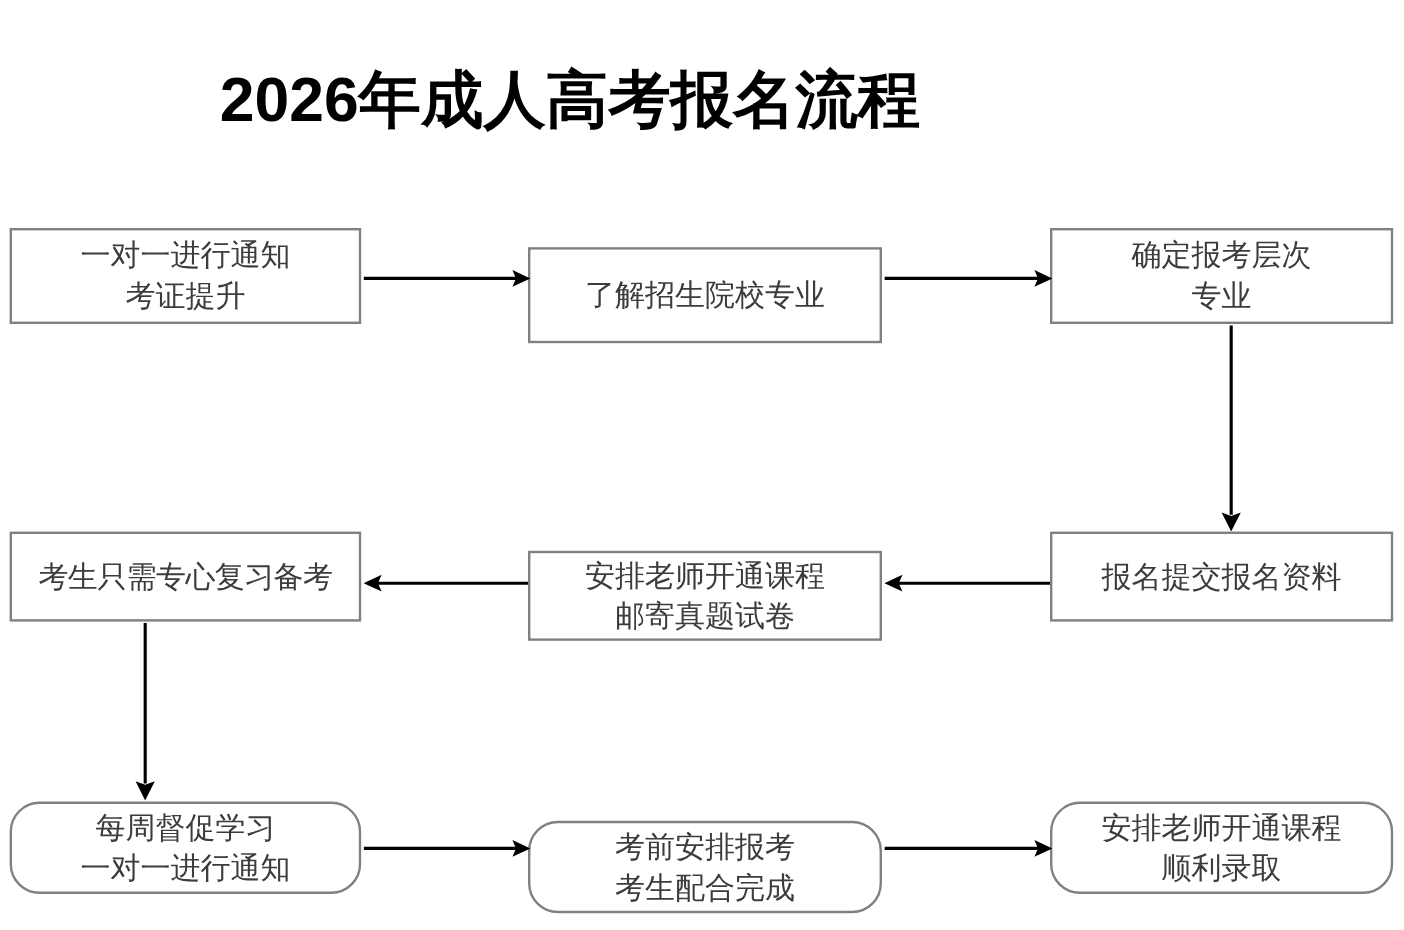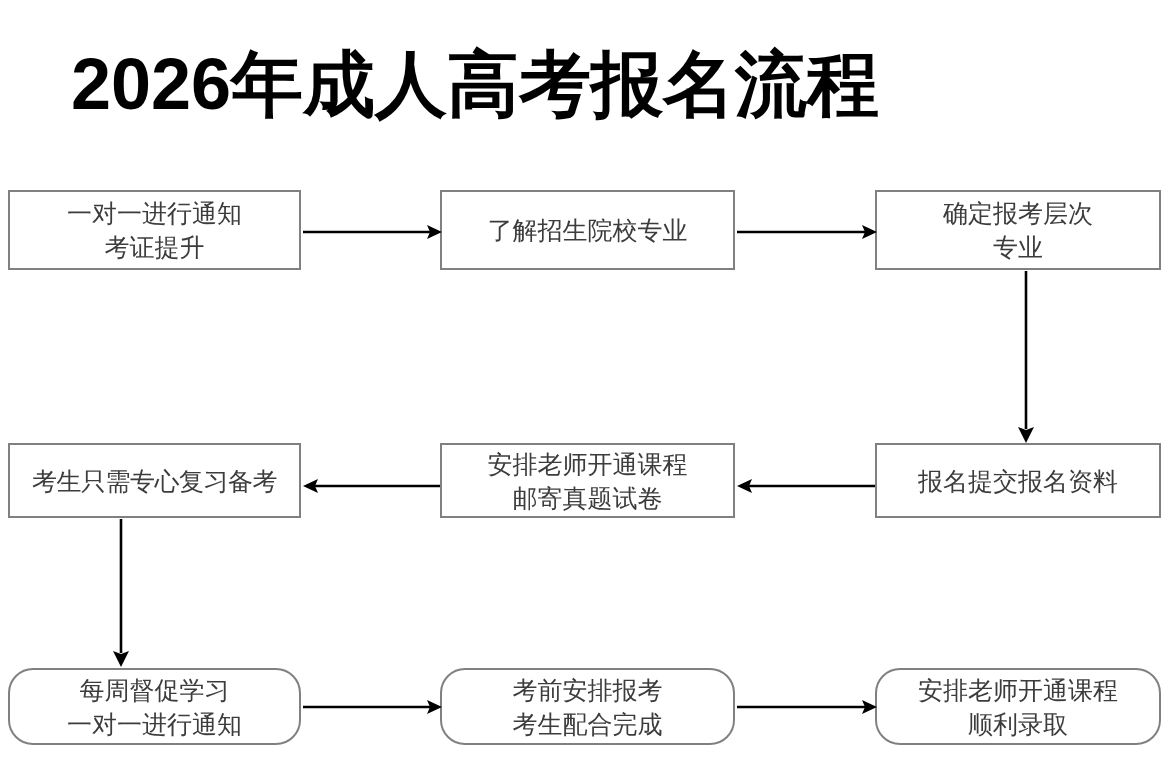--- a/index.html
+++ b/index.html
@@ -23,21 +23,21 @@
     height: 775px;
   }
 
   
   .title {
     position: absolute;
     left: 0;
     top: 38px;
     width: 950px;
     text-align: center;
-    font-size: 72px;
+    font-size: 52px;
     line-height: 92px;
     font-weight: bold;
     color: #000000;
     letter-spacing: 0px;
     white-space: nowrap;
     font-family: "Liberation Sans", "DejaVu Sans", sans-serif;
   }
 
   
   .node {
@@ -59,21 +59,21 @@
     display: block;
     text-align: center;
   }
   .node.tight {
     font-size: 25px;
     letter-spacing: -0.5px;
   }
 
   
   .c1 { left: 8px;   width: 293px; }
-  .c2 { left: 440px; width: 295px; }
+  .c2 { left: 440px; width: 295px; margin-top: 16px; }
   .c3 { left: 875px; width: 286px; }
 
   
   .r1 { top: 190px; height: 80px; }
   .r2 { top: 443px; height: 75px; }
   .r3 { top: 668px; height: 77px; border-radius: 25px; }
 
   
   .arrow {
     position: absolute;

